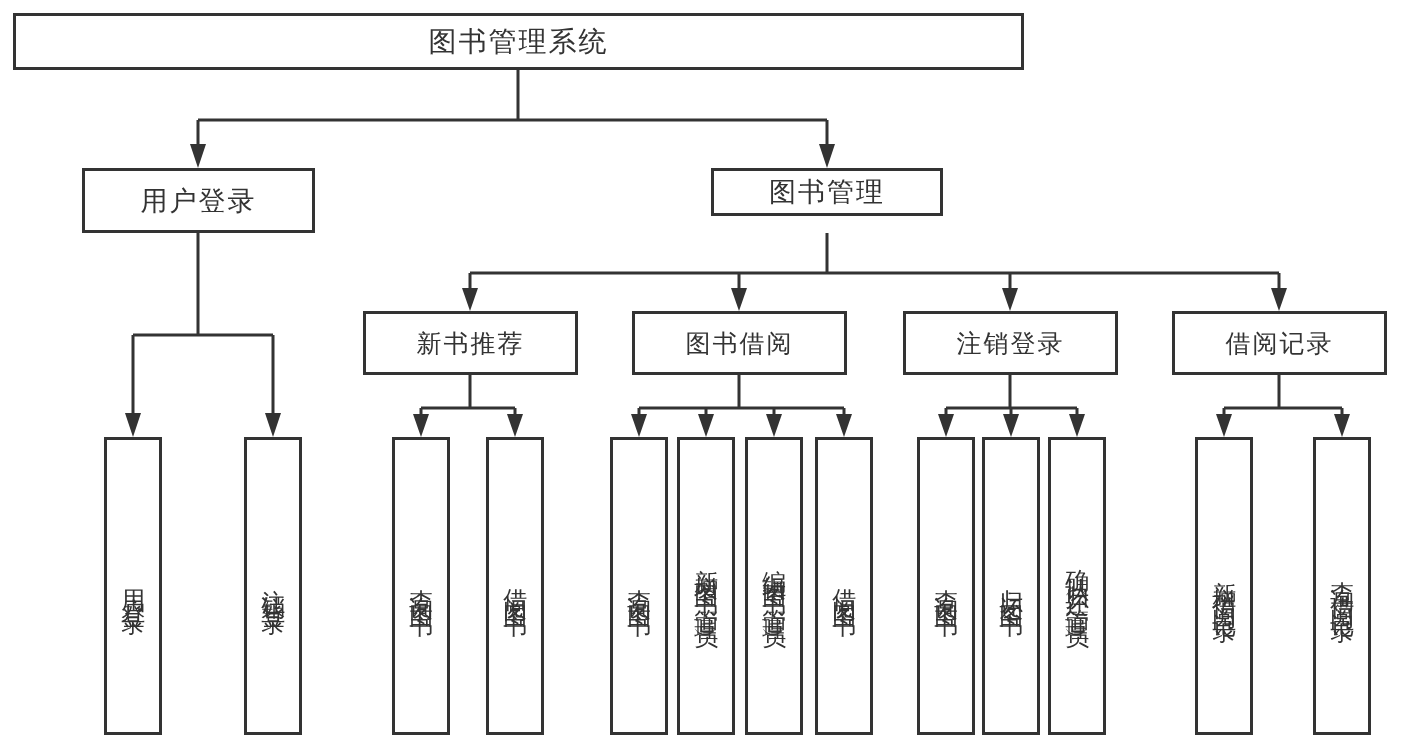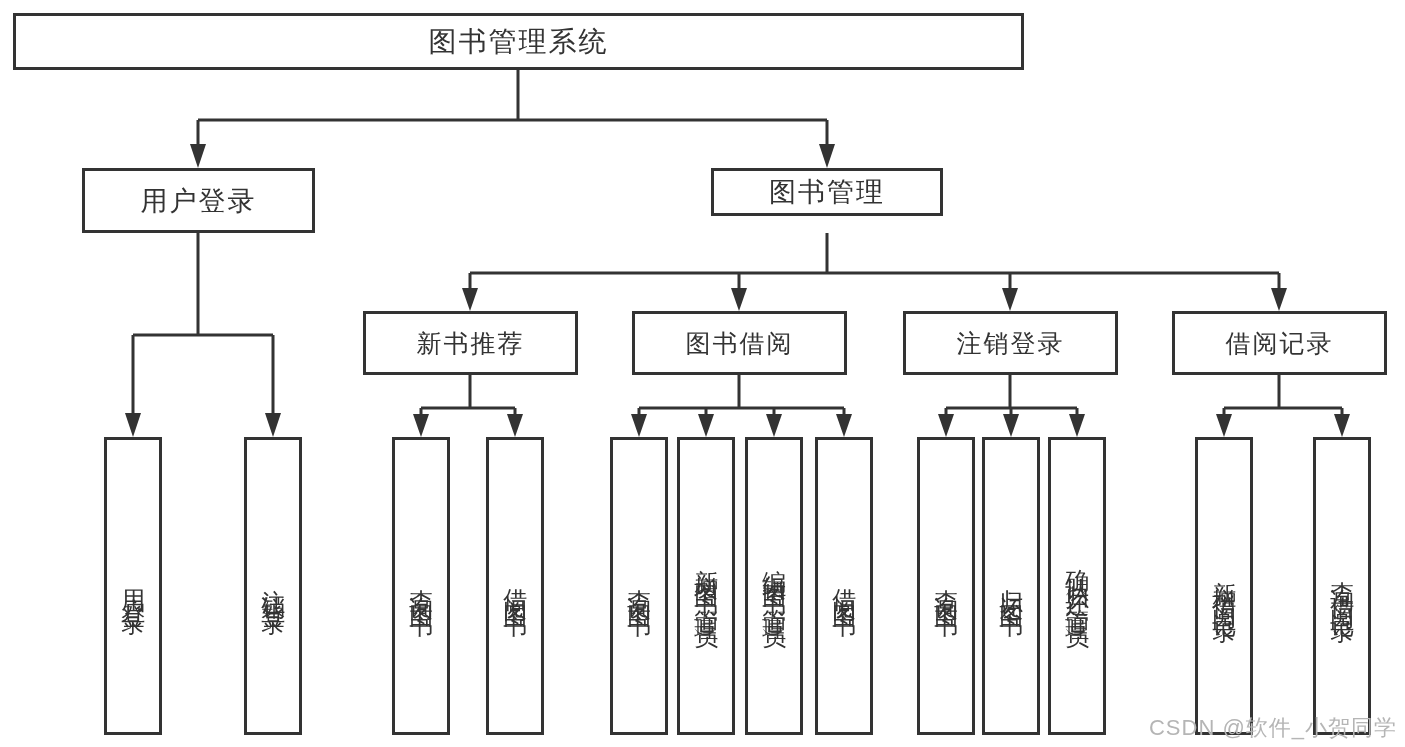--- a/index.html
+++ b/index.html
@@ -152,15 +152,14 @@
     <span>确认归还（管理员）</span>
   </div>
 
   <div class="vbox" style="left:1195px;">
     <span>新增借阅记录</span>
   </div>
   <div class="vbox" style="left:1313px;">
     <span>查询借阅记录</span>
   </div>
 
-  <div class="watermark">CSDN @软件_小贺同学</div>
 
 </div>
 
 </body></html>

